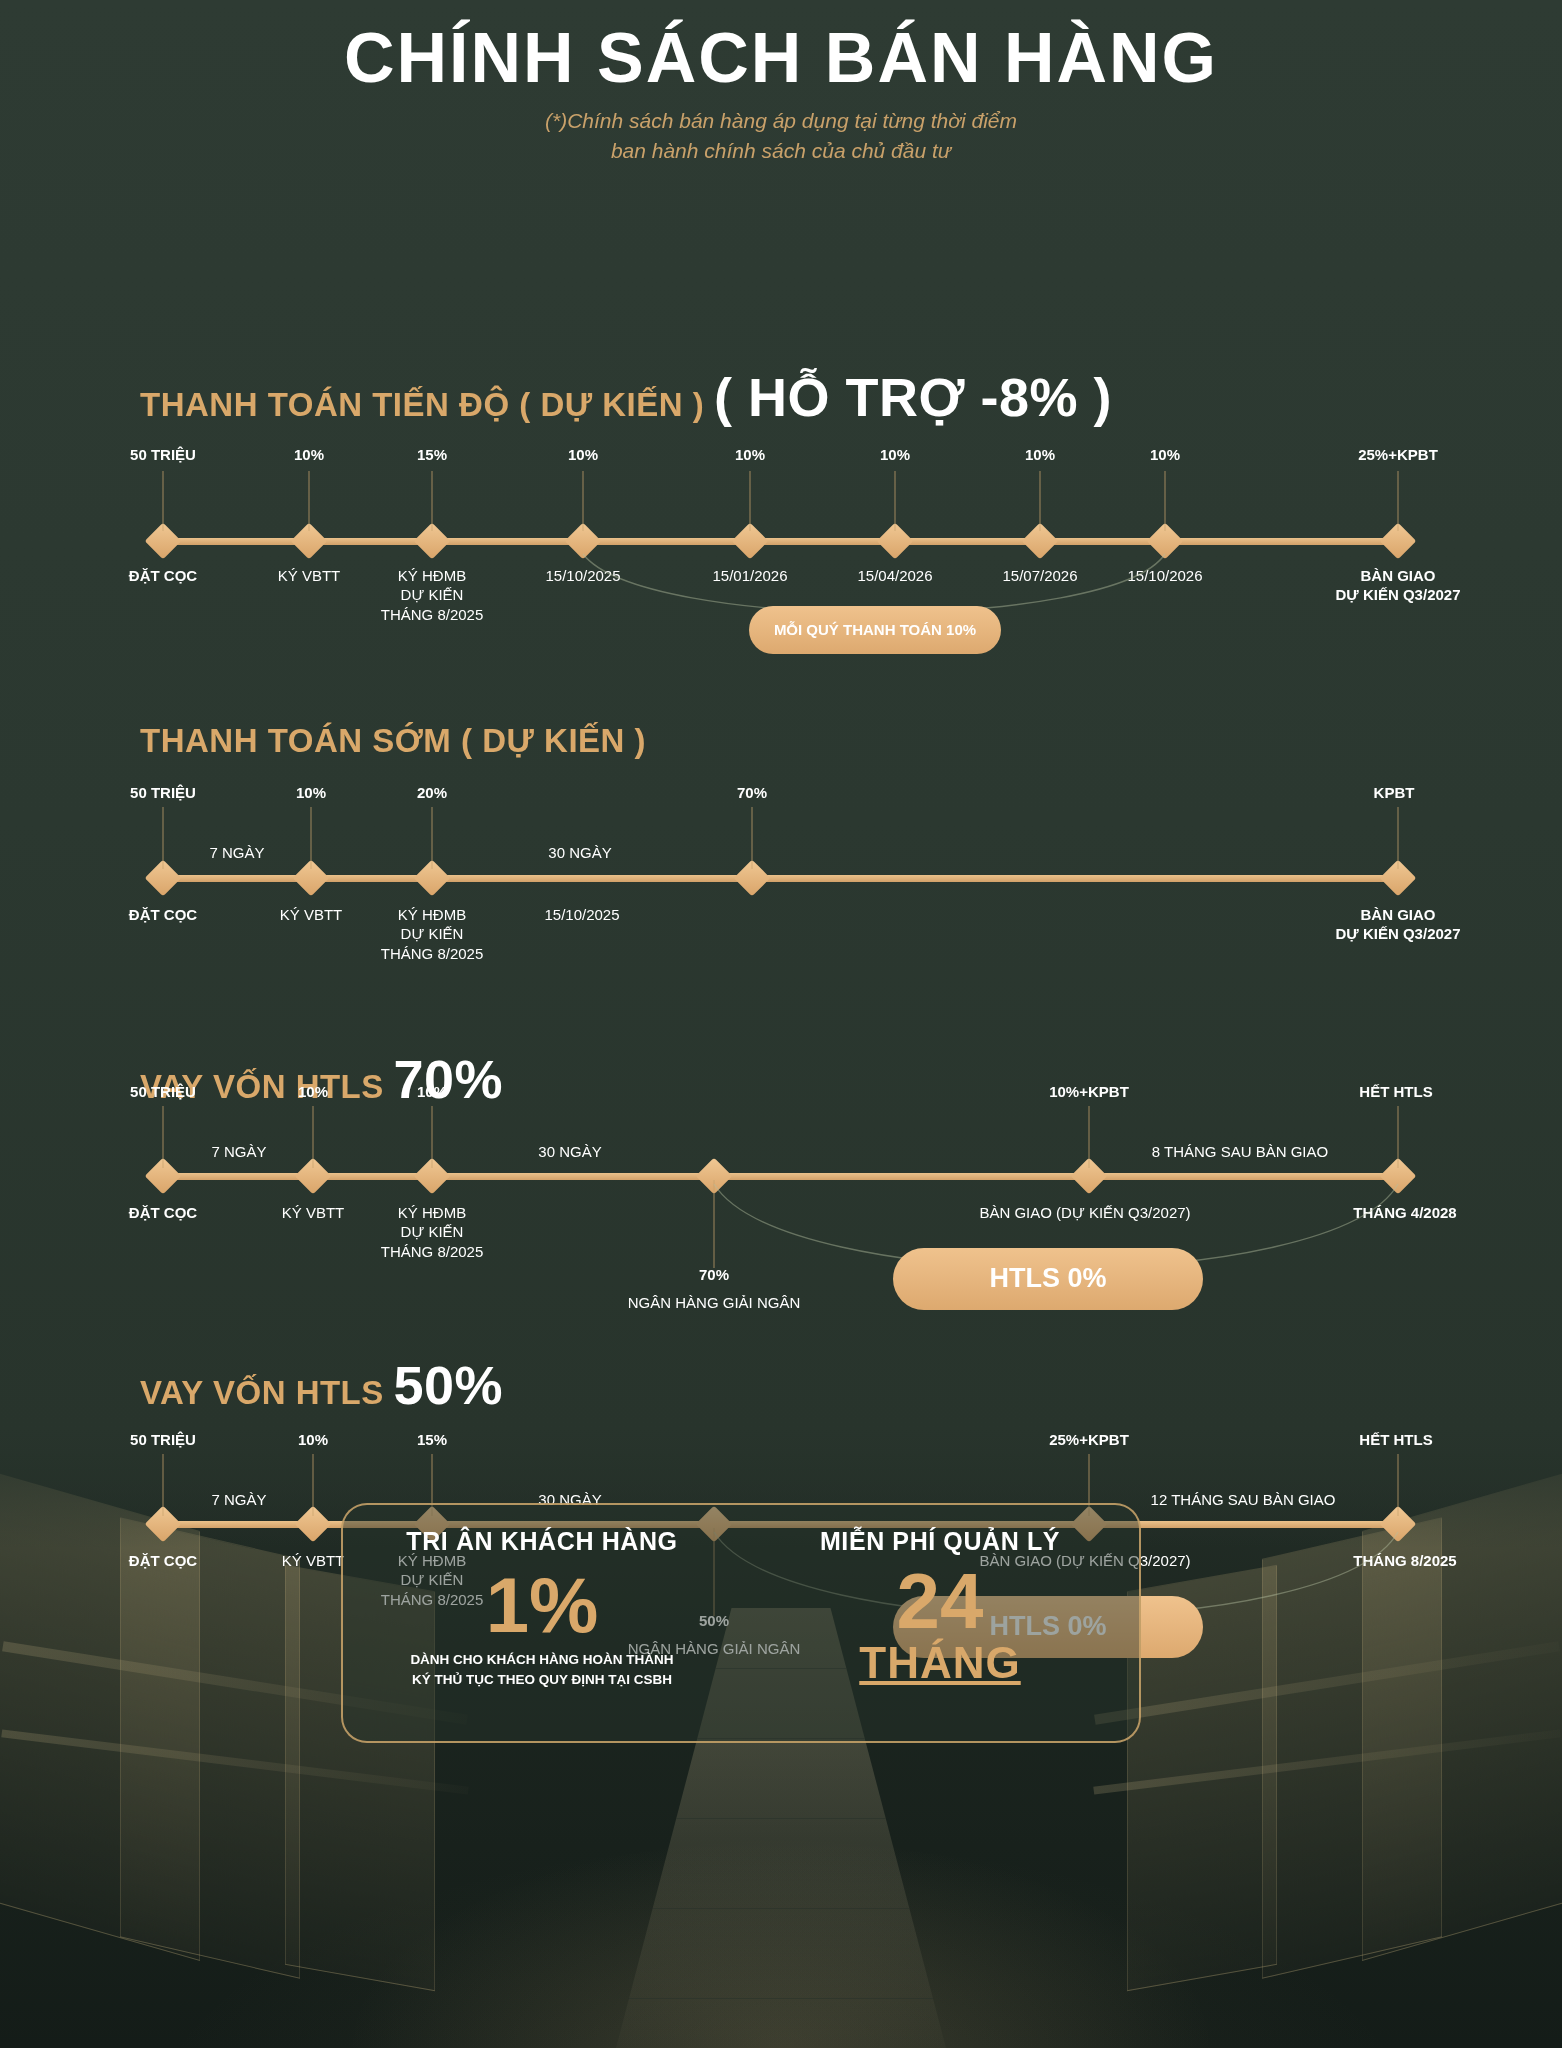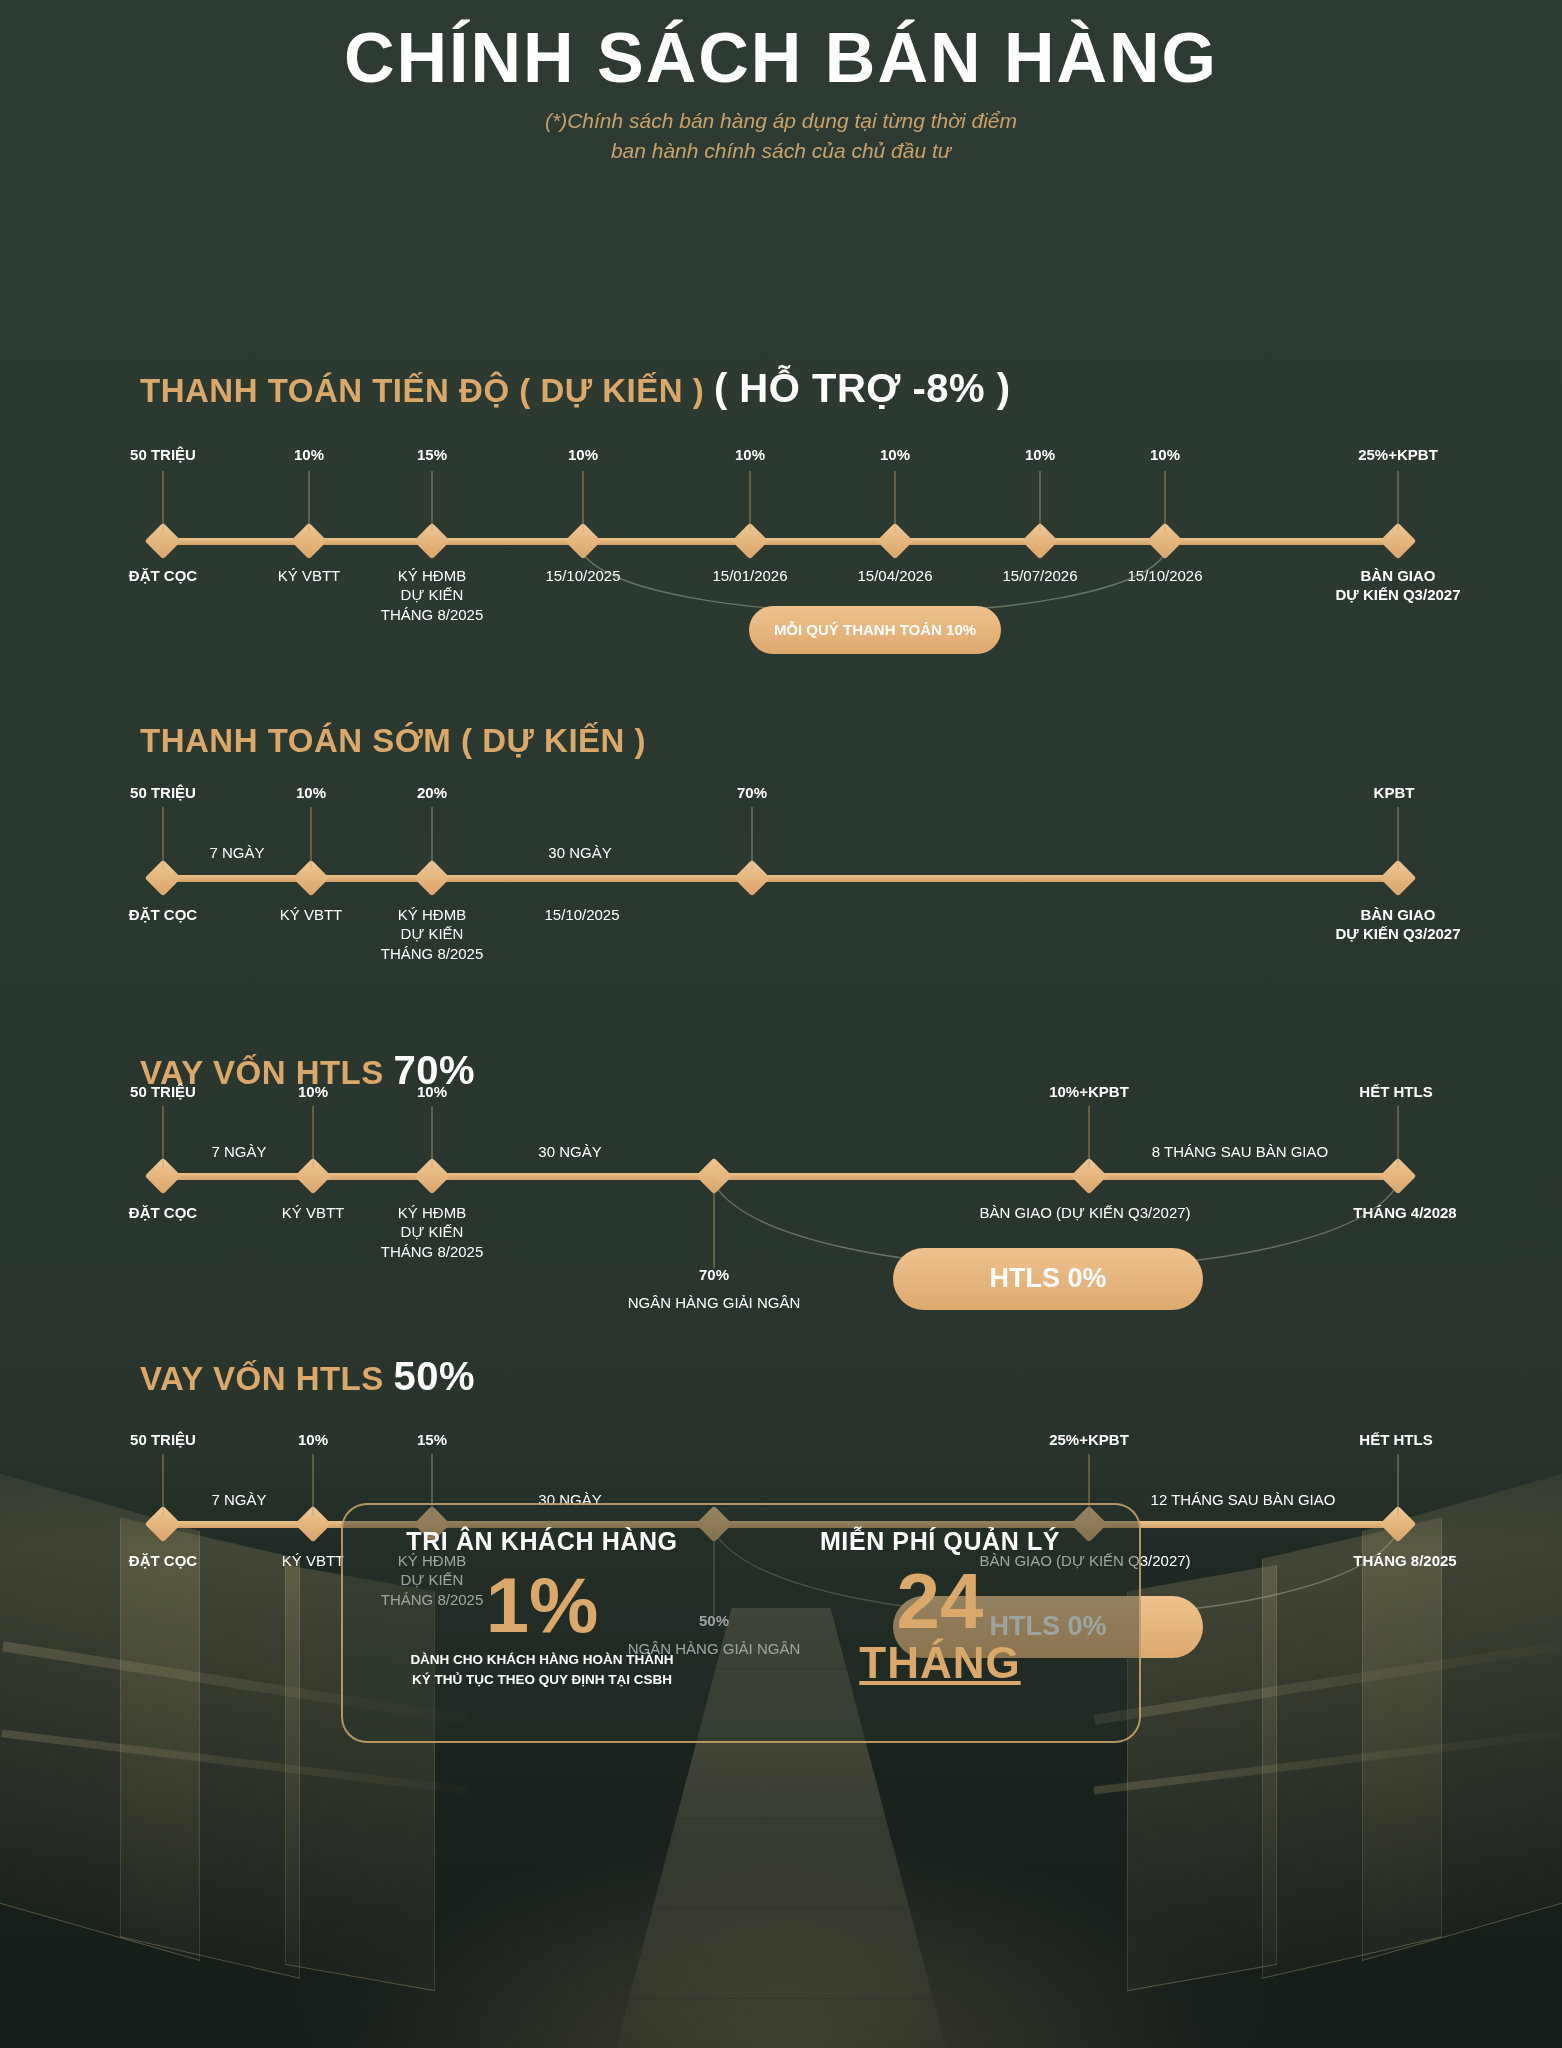--- a/index.html
+++ b/index.html
@@ -63,21 +63,21 @@
   }
 
   
   .section { position: relative; }
   .sec-head {
     padding-left: 140px;
     font-size: 33px; font-weight: 800; letter-spacing: 0.5px;
     color: #d9a86a;
     white-space: nowrap;
   }
-  .sec-head .whitebig { color:#ffffff; font-size: 40px; }
+  .sec-head .whitebig { color:#ffffff; font-size: 54px; }
 
   
   .tl { position: relative; height: 1px; }
   .axis {
     position:absolute; height: 7px; border-radius: 3px;
     background: linear-gradient(180deg,#e7bd86,#c89css);
     background: linear-gradient(180deg,#eac18b 0%, #d2a169 100%);
   }
   .node {
     position:absolute; width: 26px; height: 26px;

